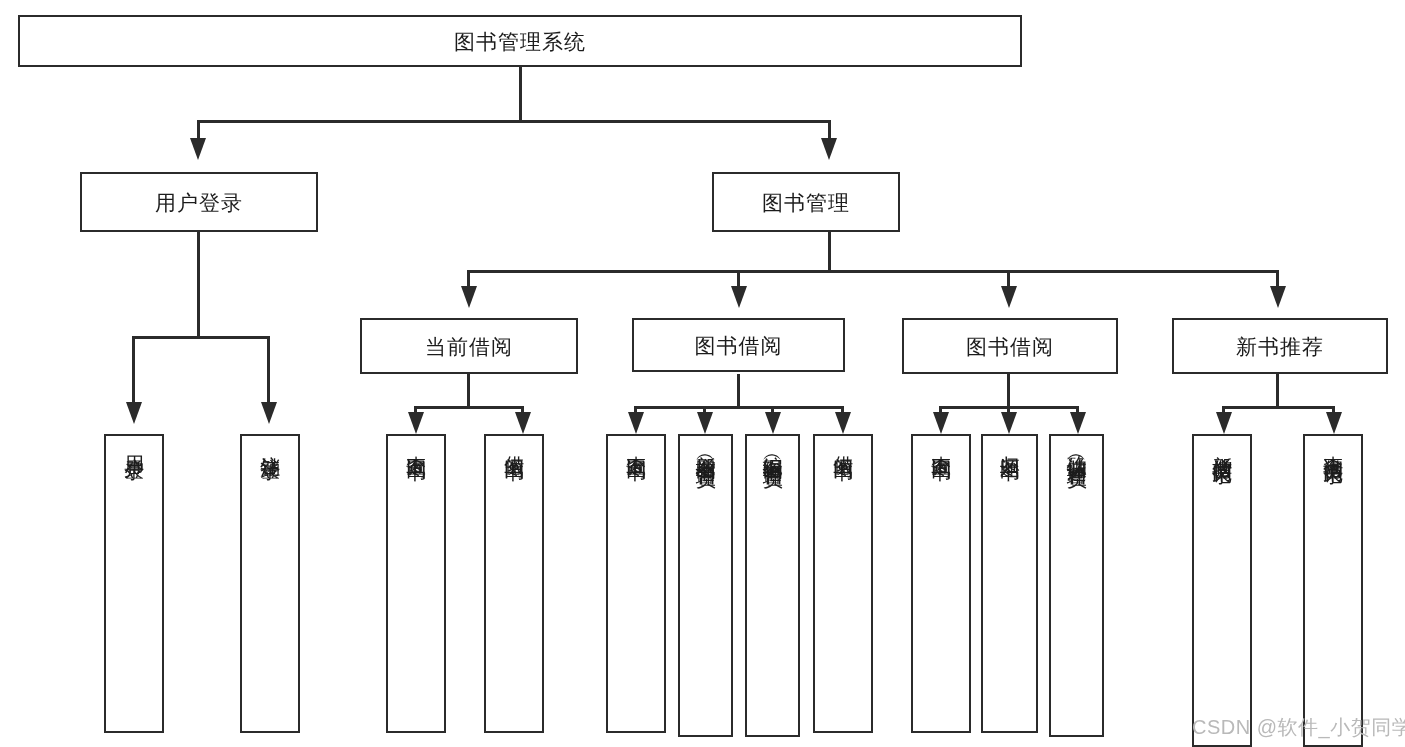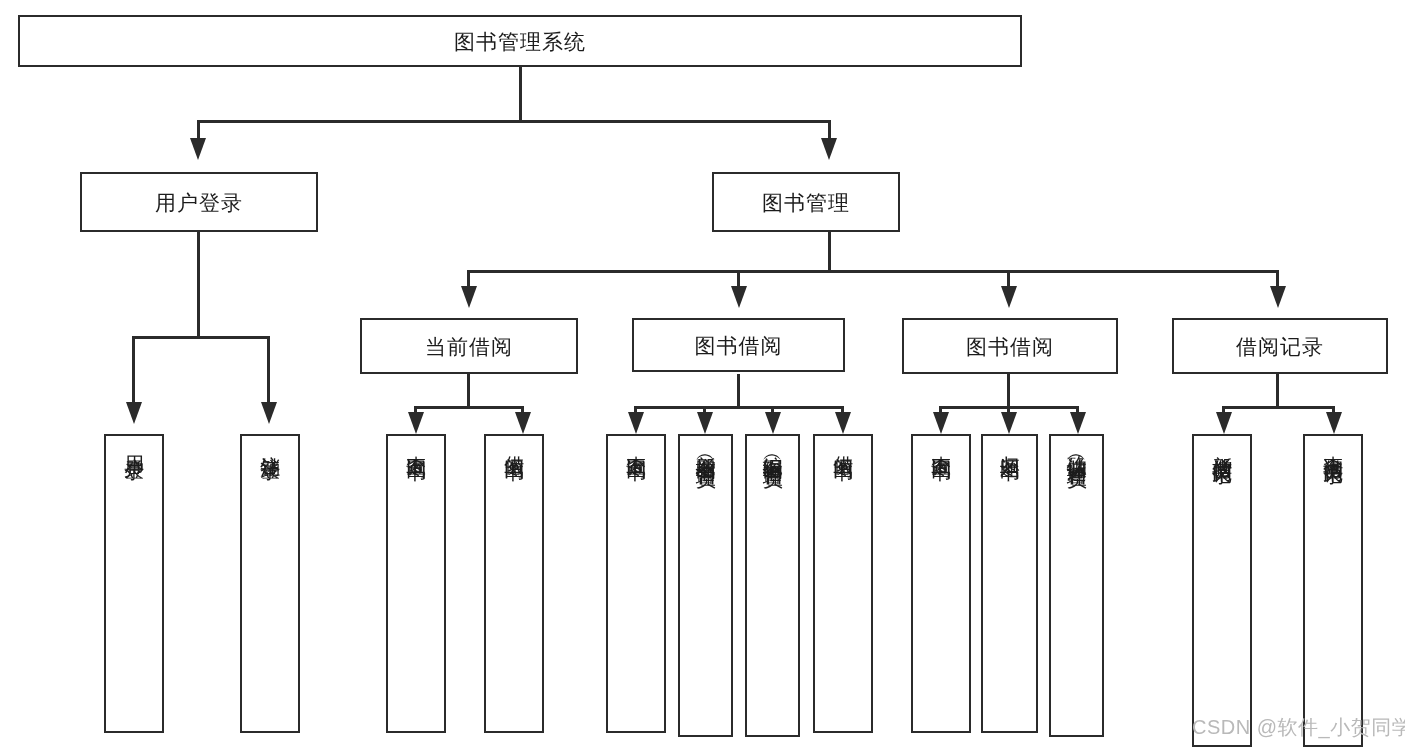--- a/index.html
+++ b/index.html
@@ -118,21 +118,21 @@
   <div class="node h-label" style="left:360px; top:318px; width:218px; height:56px;">
     <span>当前借阅</span>
   </div>
   <div class="node h-label" style="left:632px; top:318px; width:213px; height:54px;">
     <span>图书借阅</span>
   </div>
   <div class="node h-label" style="left:902px; top:318px; width:216px; height:56px;">
     <span>图书借阅</span>
   </div>
   <div class="node h-label" style="left:1172px; top:318px; width:216px; height:56px;">
-    <span>借阅记录</span>
+    <span>新书推荐</span>
   </div>
 
   <div class="ln vln" style="left:467px; top:374px; width:3px; height:34px;"></div>
   <div class="ln hln" style="left:414px; top:406px; width:110px; height:3px;"></div>
   <div class="ln vln" style="left:414px; top:406px; width:3px; height:8px;"></div>
   <div class="arrow" style="left:408px; top:412px;"></div>
   <div class="ln vln" style="left:521px; top:406px; width:3px; height:8px;"></div>
   <div class="arrow" style="left:515px; top:412px;"></div>
 
   <div class="ln vln" style="left:737px; top:374px; width:3px; height:34px;"></div>

